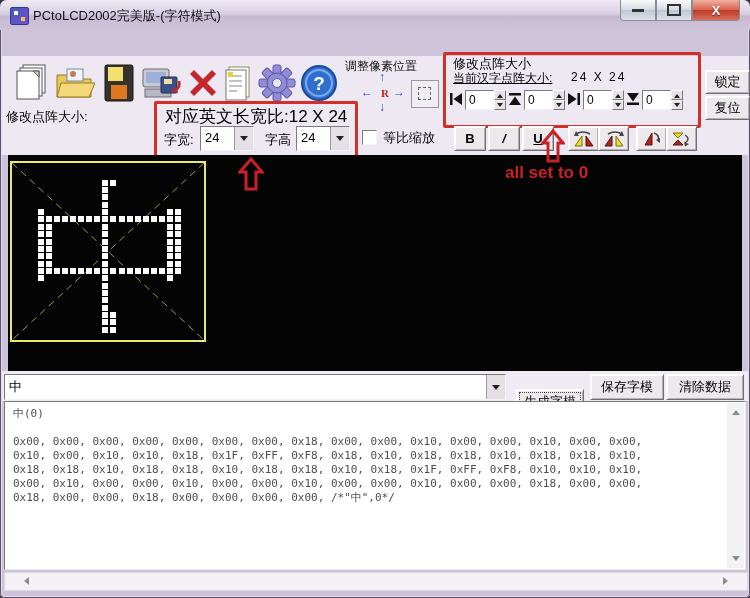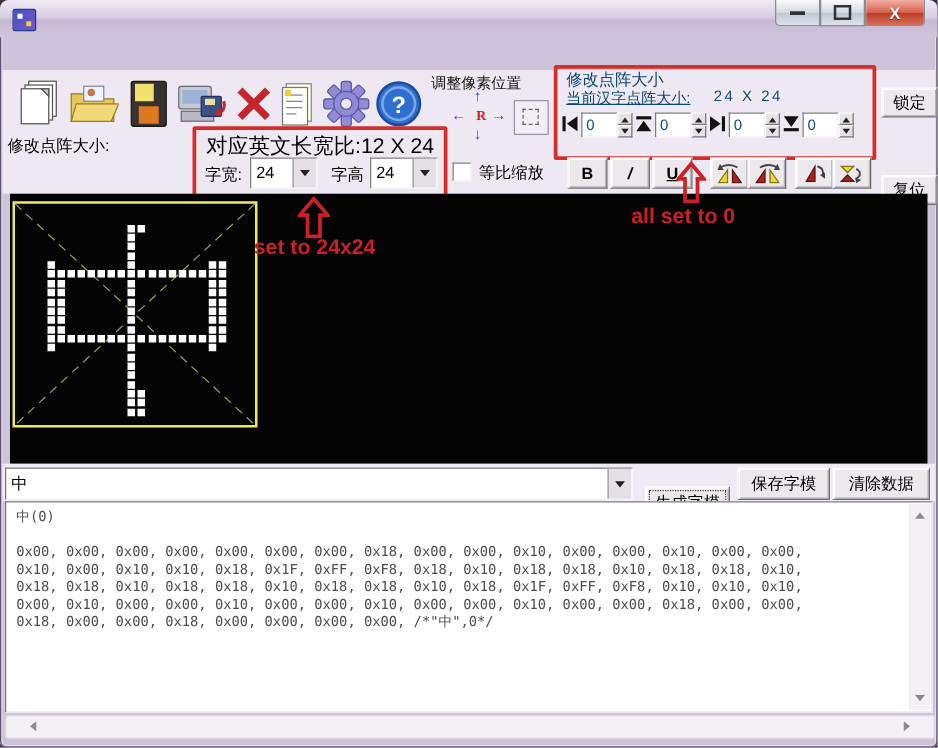--- a/index.html
+++ b/index.html
@@ -31,38 +31,38 @@
   .ticon{position:absolute;top:4px;width:42px;height:46px;display:flex;align-items:center;justify-content:center;}
   
   #pixpos{position:absolute;left:341px;top:2px;width:100px;height:70px;font-size:12px;color:#111;}
   #pixpos .gtitle{position:absolute;left:2px;top:0px;white-space:nowrap;}
   .barrow{color:#2747c2;font-weight:bold;font-size:12px;position:absolute;}
   #rletter{position:absolute;color:#c22;font-weight:bold;font-size:11px;font-family:"Liberation Serif",serif;}
   #dashbox{position:absolute;left:68px;top:22px;width:26px;height:26px;border:1px solid #9a94a4;background:#f2eef5;}
   #dashbox i{position:absolute;left:6px;top:6px;width:11px;height:11px;border:1px dashed #666;display:block;}
   
   .redbox{position:absolute;border:3px solid #d32e28;border-radius:2px;}
-  #matrix{position:absolute;left:447px;top:0px;width:248px;height:66px;font-size:12px;color:#0c4a6e;}
+  #matrix{position:absolute;left:447px;top:0px;width:248px;height:66px;font-size:12px;color:#000000;}
   #matrix .gtitle{position:absolute;left:4px;top:-1px;font-size:13px;}
   #matrix .curr{position:absolute;left:4px;top:14px;text-decoration:underline;}
   #matrix .currval{position:absolute;left:122px;top:14px;letter-spacing:2px;}
   #spinrow{position:absolute;left:0px;top:32px;height:24px;width:248px;display:flex;gap:2px;align-items:center;}
   .spinunit{display:flex;align-items:center;height:22px;}
   .sicon{width:15px;height:16px;position:relative;margin-right:1px;}
   .sval{width:24px;height:18px;background:#fff;border:1px solid;border-color:#7c7c7c #f2f2f2 #f2f2f2 #7c7c7c;
     font-size:12px;display:flex;align-items:center;padding-left:3px;}
   .spin{width:12px;height:20px;display:flex;flex-direction:column;}
   .spin-b{flex:1;background:#e6e2e8;border:1px solid;border-color:#fbfbfb #777 #777 #fbfbfb;display:flex;align-items:center;justify-content:center;}
   .tup{width:0;height:0;border:3px solid transparent;border-bottom:4px solid #222;margin-top:-2px;}
   .tdn{width:0;height:0;border:3px solid transparent;border-top:4px solid #222;margin-bottom:-2px;}
   .btn3d{background:#ece8ec;border:1px solid;border-color:#fdfdfd #6f6f6f #6f6f6f #fdfdfd;
     box-shadow:inset 1px 1px 0 #fff, inset -1px -1px 0 #b5b0ba;font-size:13px;color:#000;
     display:flex;align-items:center;justify-content:center;}
   #lockbtn{position:absolute;left:703px;top:14px;width:43px;height:22px;}
-  #resetbtn{position:absolute;left:703px;top:40px;width:43px;height:22px;margin-top:44px;}
+  #resetbtn{position:absolute;left:703px;top:40px;width:43px;height:22px;}
   
   #fontlabel{position:absolute;left:4px;top:52px;font-size:13px;}
   .combo{position:absolute;background:#fff;border:1px solid;border-color:#7c7c7c #f4f4f4 #f4f4f4 #7c7c7c;display:flex;}
   .combo .cval{flex:1;font-size:13px;padding:3px 4px;white-space:nowrap;overflow:hidden;}
   .ddbtn{width:18px;background:#e4e0e6;border-left:1px solid #999;display:flex;align-items:center;justify-content:center;}
   .ddtri{width:0;height:0;border:4px solid transparent;border-top:5px solid #222;margin-top:4px;}
   #ratio-label{position:absolute;left:163px;top:49px;font-size:17px;white-space:nowrap;}
   #wlabel{position:absolute;left:162px;top:75px;font-size:13px;}
   #hlabel{position:absolute;left:263px;top:75px;font-size:13px;}
   #scalecheck{position:absolute;left:360px;top:74px;width:13px;height:13px;background:#fff;border:1px solid;border-color:#7c7c7c #f4f4f4 #f4f4f4 #7c7c7c;}
@@ -100,20 +100,21 @@
 </head>
 <body>
 
 <div id="win">
 
   <div id="titlebar">
     <div id="appicon">
         <i></i>
         <b></b>
       </div>
+    <div id="title">PCtoLCD2002完美版-(字符模式)</div>
     <div class="wbtns">
       <div class="wbtn">
           <span class="minbar"></span>
         </div>
       <div class="wbtn">
           <span class="restsq"></span>
         </div>
       <div class="wbtn" id="closebtn">
           <span>X</span>
         </div>
@@ -430,21 +431,20 @@
         <div class="px" style="left: 90.44px; top: 156.35px;"></div>
         <div class="px" style="left: 98.48px; top: 156.35px;"></div>
         <div class="px" style="left: 90.44px; top: 163.7px;"></div>
         <div class="px" style="left: 98.48px; top: 163.7px;"></div>
       </div>
   </div>
 
   <svg class="ann-arrow" style="left:238px;top:157px;" width="26" height="34">
     <polygon points="13,2 24,15 18,15 18,32 8,32 8,15 2,15" fill="none" stroke="#cb2026" stroke-width="3"></polygon>
   </svg>
-  <div class="ann-text" style="left:203px;top:188px;">set to 24x24</div>
   <svg class="ann-arrow" style="left:541px;top:129px;" width="24" height="34">
     <polygon points="12,2 22,14 17,14 17,32 7,32 7,14 2,14" fill="none" stroke="#cb2026" stroke-width="3"></polygon>
   </svg>
   <div class="ann-text" style="left:505px;top:163px;">all set to 0</div>
 
   <div id="bottombar">
     <div class="combo" id="charcombo">
       <span class="cval">中</span>
       <span class="ddbtn">
           <span class="ddtri"></span>

